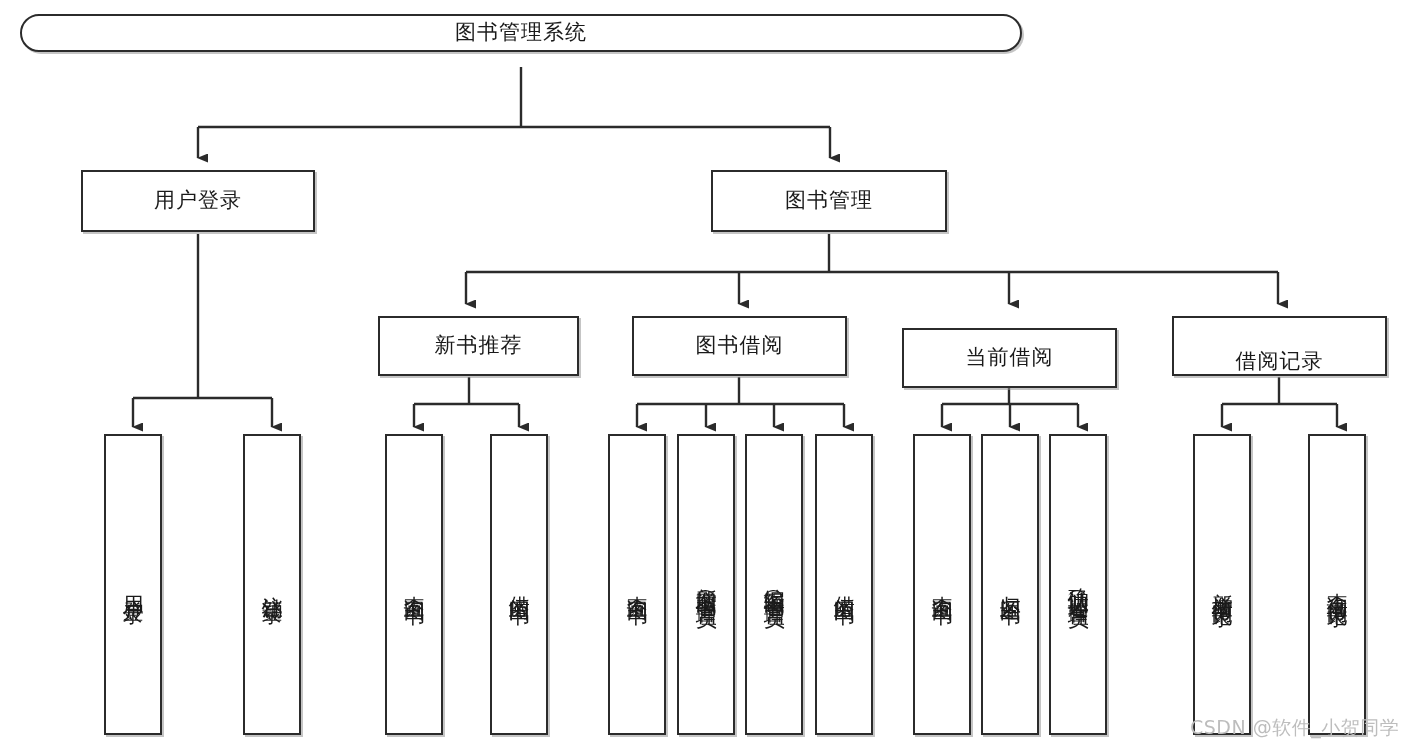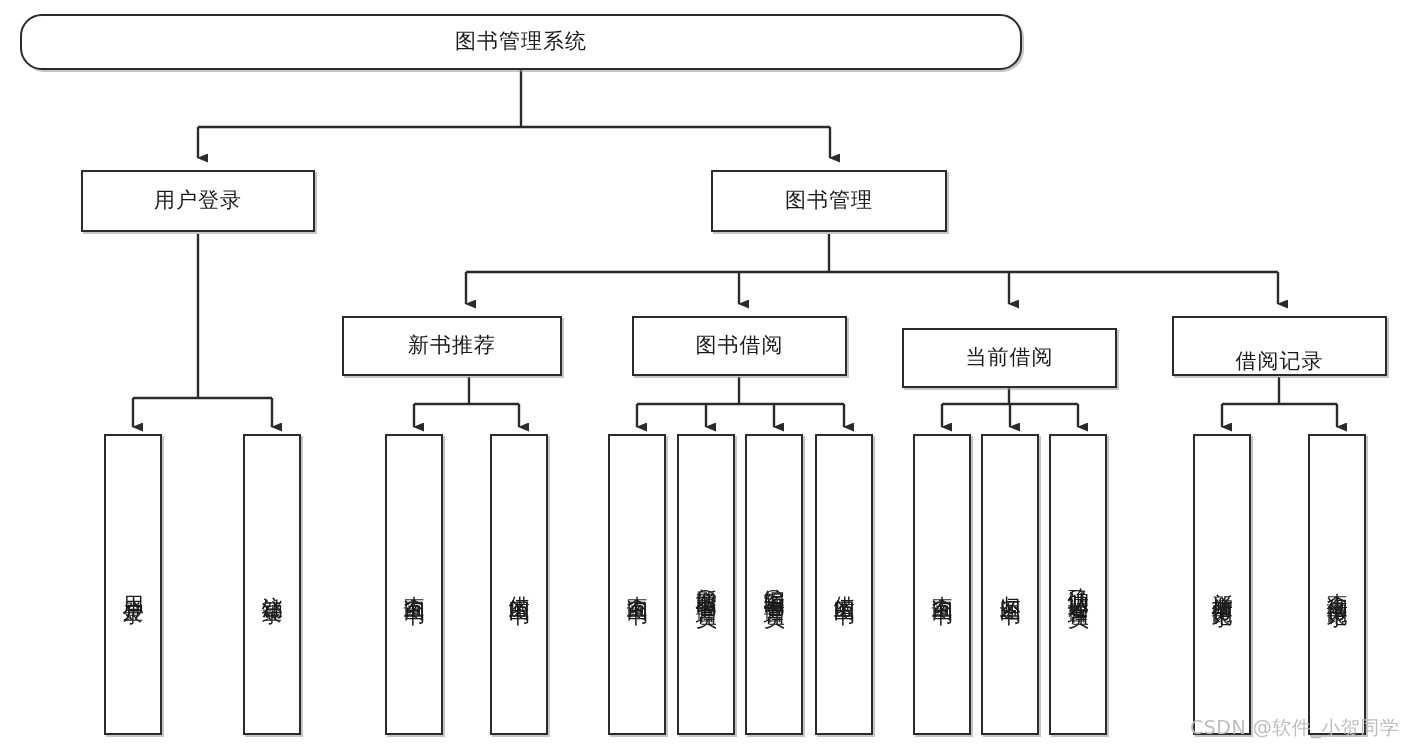--- a/index.html
+++ b/index.html
@@ -116,32 +116,32 @@
       <path d="M1010,404 L1010,427" marker-end="url(#arrow)"></path>
       <path d="M1078,404 L1078,427" marker-end="url(#arrow)"></path>
 
       <path d="M1279,377 L1279,404"></path>
       <path d="M1222,404 L1337,404"></path>
       <path d="M1222,404 L1222,427" marker-end="url(#arrow)"></path>
       <path d="M1337,404 L1337,427" marker-end="url(#arrow)"></path>
     </g>
   </svg>
 
-  <div class="node h" style="left:20px; top:14px; width:1002px; height:56px;border-radius:22px;">
+  <div class="node h" style="left:20px; top:14px; width:1002px; height:38px;border-radius:22px;">
     <span>图书管理系统</span>
   </div>
 
   <div class="node h" style="left:81px; top:170px; width:234px; height:62px;">
     <span>用户登录</span>
   </div>
   <div class="node h" style="left:711px; top:170px; width:236px; height:62px;">
     <span>图书管理</span>
   </div>
 
-  <div class="node h" style="left:342px; top:316px; width:220px; height:60px;">
+  <div class="node h" style="left:378px; top:316px; width:201px; height:60px;">
     <span>新书推荐</span>
   </div>
   <div class="node h" style="left:632px; top:316px; width:215px; height:60px;">
     <span>图书借阅</span>
   </div>
   <div class="node h" style="left:902px; top:316px; width:215px; height:60px;margin-top:12px;">
     <span>当前借阅</span>
   </div>
   <div class="node h" style="left:1172px; top:316px; width:215px; height:60px;align-items:flex-end;">
     <span>借阅记录</span>

